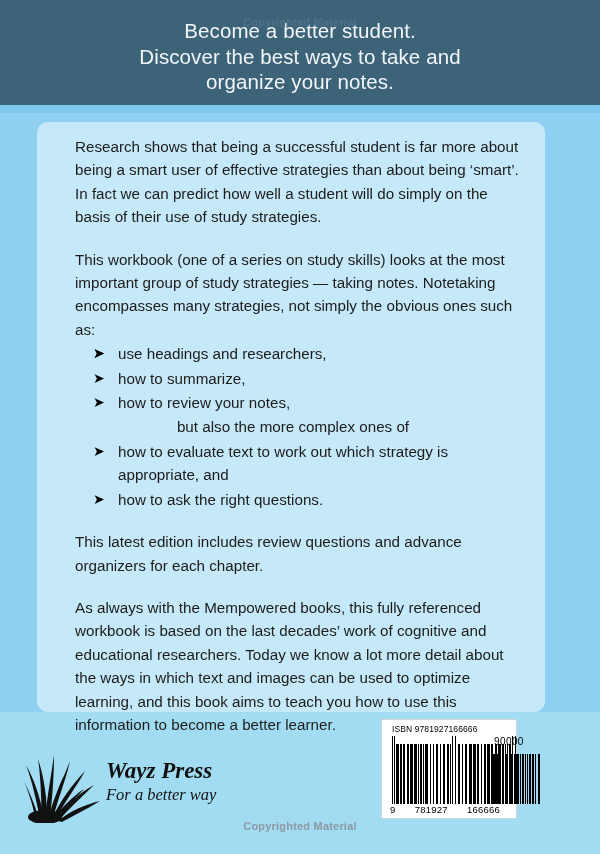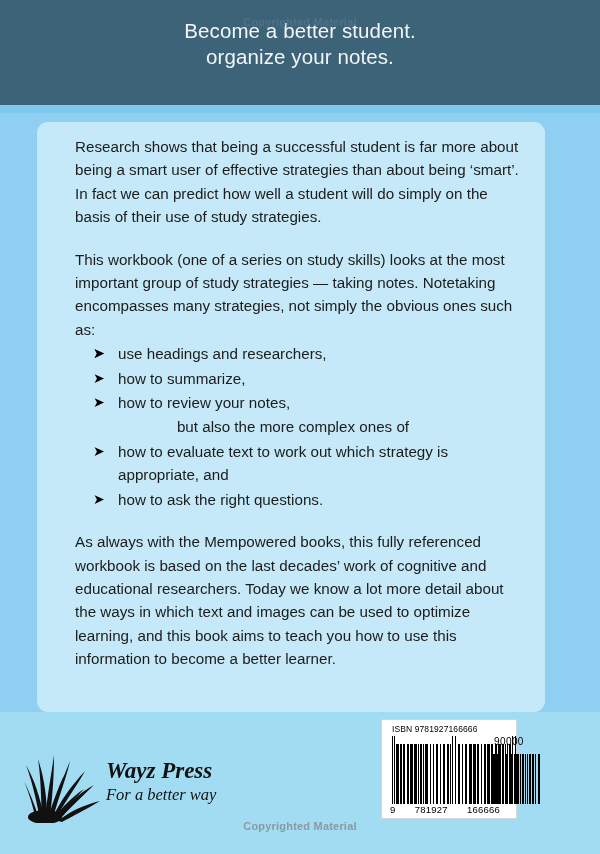--- a/index.html
+++ b/index.html
@@ -307,20 +307,21 @@
     <div class="mm-rule" id="mm-rule-bottom"></div>
   </div>
 
   <div id="mid-band"></div>
   <div id="mid-band-top"></div>
   <div id="lower-bg"></div>
 
   <div id="header-band"></div>
   <div id="headline">
     <span>Become a better student.</span>
+    <span>Discover the best ways to take and</span>
     <span>organize your notes.</span>
   </div>
 
   <div id="panel">
     <div id="blurb">
       <p>Research shows that being a successful student is far more about being a smart user of effective strategies than about being ‘smart’. In fact we can predict how well a student will do simply on the basis of their use of study strategies.</p>
       <p class="tight">This workbook (one of a series on study skills) looks at the most important group of study strategies — taking notes. Notetaking encompasses many strategies, not simply the obvious ones such as:</p>
 
       <ul class="list-a">
         <li>
@@ -346,20 +347,21 @@
         <li>
           <span class="bullet">➤</span>
           <span>how to evaluate text to work out which strategy is appropriate, and</span>
         </li>
         <li>
           <span class="bullet">➤</span>
           <span>how to ask the right questions.</span>
         </li>
       </ul>
 
+      <p>This latest edition includes review questions and advance organizers for each chapter.</p>
       <p>As always with the Mempowered books, this fully referenced workbook is based on the last decades’ work of cognitive and educational researchers. Today we know a lot more detail about the ways in which text and images can be used to optimize learning, and this book aims to teach you how to use this information to become a better learner.</p>
     </div>
   </div>
 
   <div id="logo-block">
     <svg id="logo-fan" viewBox="0 0 80 80">
       <g fill="#111111">
         <path d="M18 76 C14 56 10 38 4 22 C12 36 18 54 22 74 Z"></path>
         <path d="M20 76 C19 54 19 36 16 16 C22 34 25 54 25 75 Z"></path>
         <path d="M23 76 C25 54 29 34 32 12 C32 36 30 56 28 76 Z"></path>

